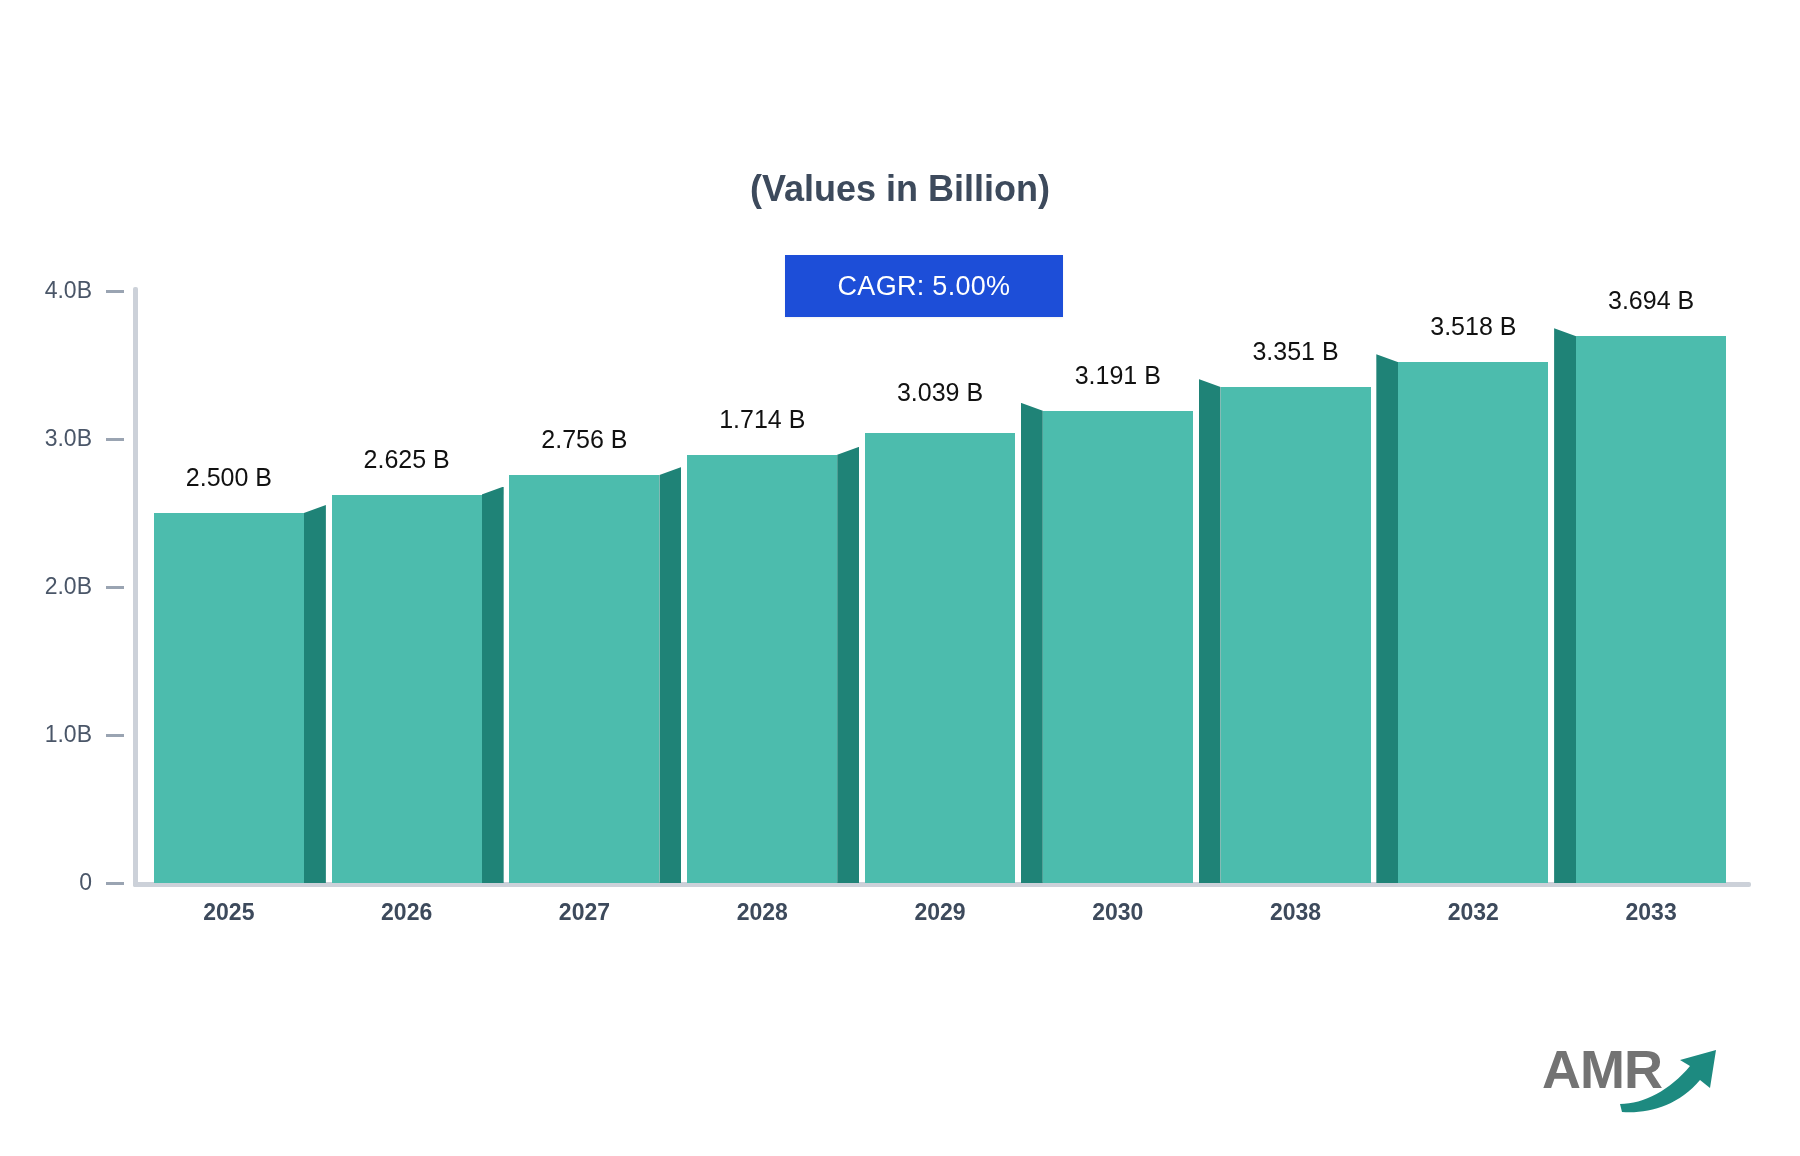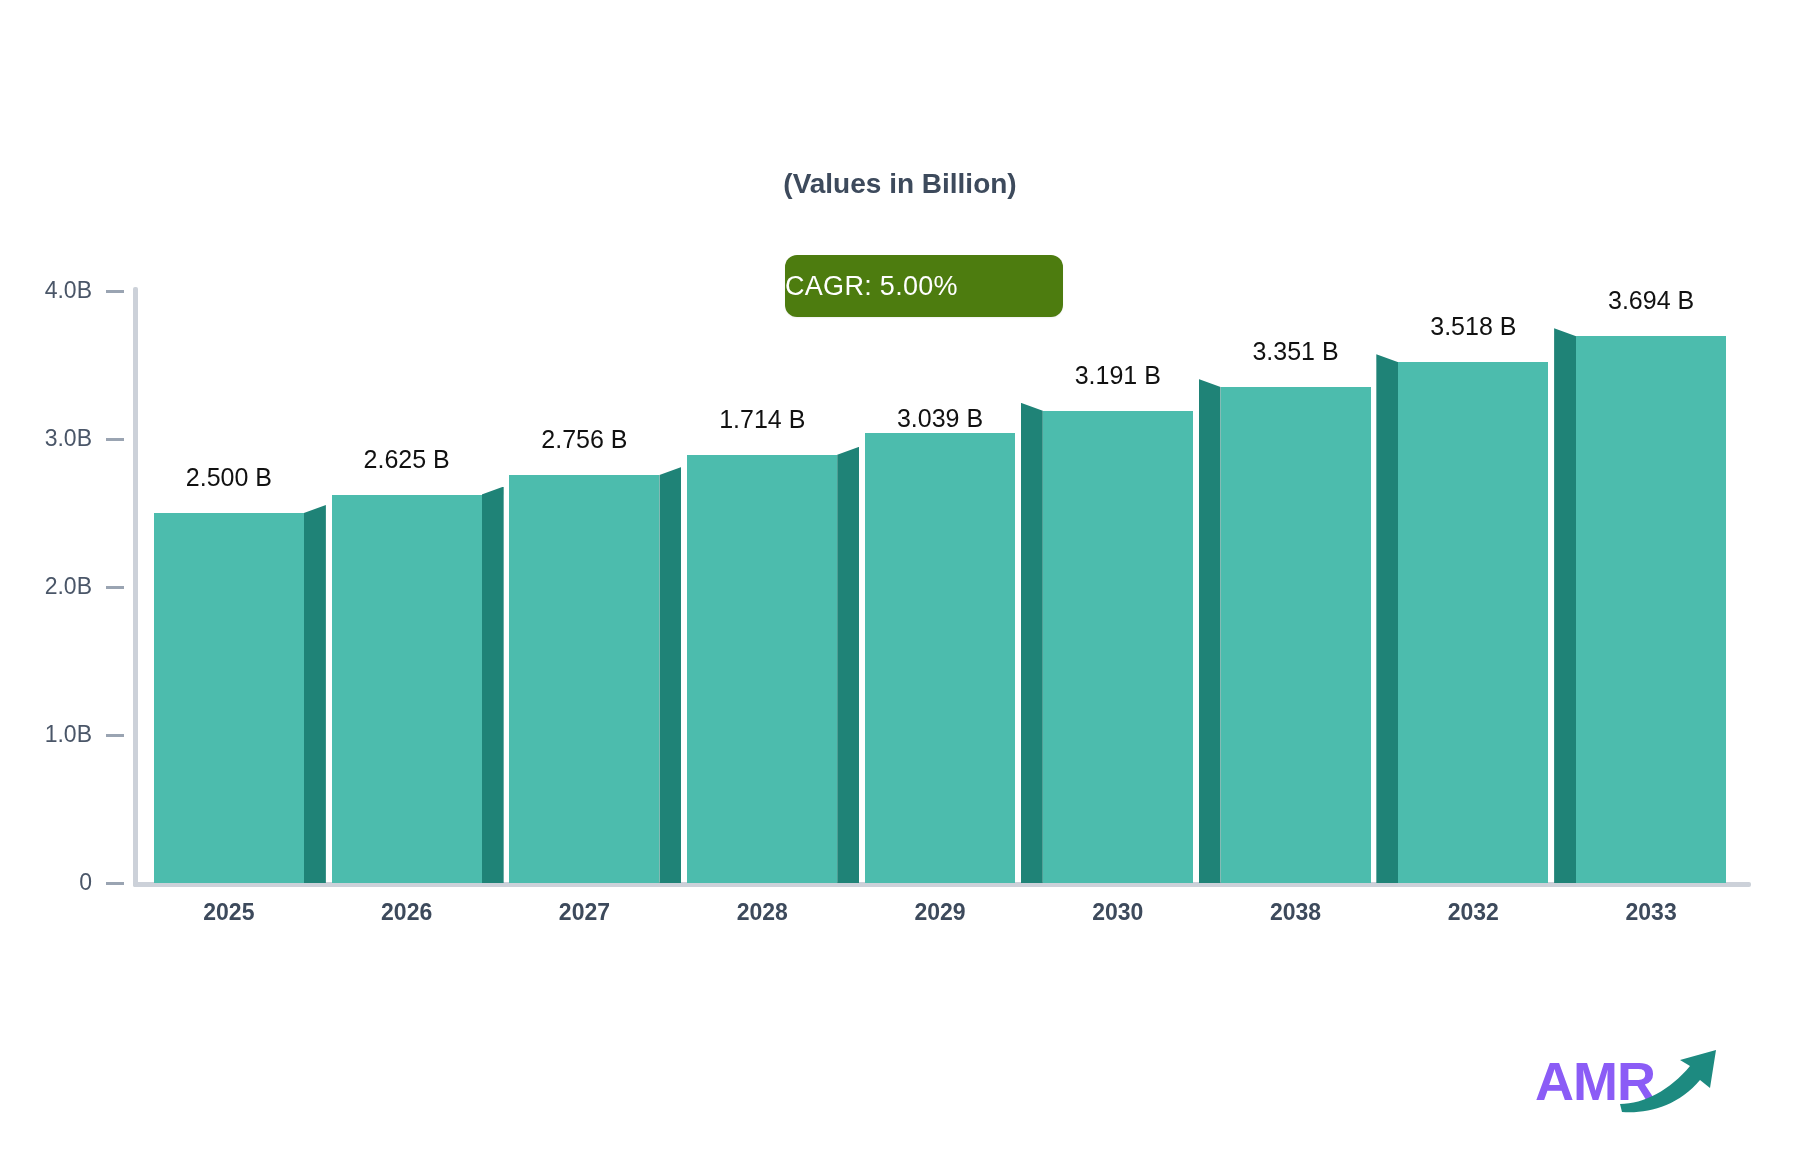--- a/index.html
+++ b/index.html
@@ -17,32 +17,32 @@
     position:absolute;left:0;right:0;top:108px;
     text-align:center;
     font-size:35px;font-weight:bold;
     color:#111111;
     letter-spacing:-0.2px;
     white-space:nowrap;
   }
   .subtitle{
     position:absolute;left:0;right:0;top:168px;
     text-align:center;
-    font-size:28px;font-weight:bold;
+    font-size:36px;font-weight:bold;
     color:#3d4a5c;
   }
 
   
   .cagr-badge{
     position:absolute;
     left:785px;top:255px;
     width:278px;height:62px;
-    background:#4d7c0f;
-    border-radius:12px;
-    display:flex;align-items:center;justify-content:flex-start;
+    background:#1d4ed8;
+    border-radius:0;
+    display:flex;align-items:center;justify-content:center;
     color:#ffffff;
     font-size:27px;font-weight:500;
     letter-spacing:0.3px;
     box-shadow:0 1px 2px rgba(0,0,0,0.06);
   }
 
   
   .plot{
     position:absolute;
     left:0;top:0;width:1800px;height:1156px;
@@ -97,26 +97,25 @@
     white-space:nowrap;
   }
 
   
   .logo{
     position:absolute;
     left:1534px;top:1038px;
     width:190px;height:84px;
   }
   .logo-text{
-    position:absolute;left:1px;top:4px;
+    position:absolute;left:8px;top:4px;
     font-size:54px;font-weight:bold;
-    color:#8b5cf6;
+    color:#737373;
     letter-spacing:-1px;
     line-height:1;
-    margin-top:12px;
   }
   .logo-arrow{
     position:absolute;left:84px;top:6px;
     width:106px;height:70px;
   }
 </style>
 </head>
 <body>
 
 <div id="canvas">
@@ -168,21 +167,21 @@
           <div style="position: absolute; left: 509.444px; top: 475.112px; width: 150px; height: 407.888px; background: rgb(76, 188, 173);"></div>
           <div class="bar-label" style="left: 474.444px; width: 220px; top: 427.112px;">2.756 B</div>
         </div>
         <div>
           <div style="position: absolute; width: 22px; background: rgb(31, 131, 119); top: 446.688px; height: 436.312px; left: 837.222px; clip-path: polygon(0px 8px, 100% 0px, 100% 100%, 0px 100%);"></div>
           <div style="position: absolute; left: 687.222px; top: 454.688px; width: 150px; height: 428.312px; background: rgb(76, 188, 173);"></div>
           <div class="bar-label" style="left: 652.222px; width: 220px; top: 406.688px;">1.714 B</div>
         </div>
         <div>
           <div style="position: absolute; left: 865px; top: 433.228px; width: 150px; height: 449.772px; background: rgb(76, 188, 173);"></div>
-          <div class="bar-label" style="left: 830px; width: 220px; top: 406px;">3.039 B</div>
+          <div class="bar-label" style="left: 830px; width: 220px; top: 380px;">3.039 B</div>
         </div>
         <div>
           <div style="position: absolute; width: 22px; background: rgb(31, 131, 119); top: 402.732px; height: 480.268px; left: 1020.78px; clip-path: polygon(0px 0px, 100% 8px, 100% 100%, 0px 100%);"></div>
           <div style="position: absolute; left: 1042.78px; top: 410.732px; width: 150px; height: 472.268px; background: rgb(76, 188, 173);"></div>
           <div class="bar-label" style="left: 1007.78px; width: 220px; top: 362.732px;">3.191 B</div>
         </div>
         <div>
           <div style="position: absolute; width: 22px; background: rgb(31, 131, 119); top: 379.052px; height: 503.948px; left: 1198.56px; clip-path: polygon(0px 0px, 100% 8px, 100% 100%, 0px 100%);"></div>
           <div style="position: absolute; left: 1220.56px; top: 387.052px; width: 150px; height: 495.948px; background: rgb(76, 188, 173);"></div>
           <div class="bar-label" style="left: 1185.56px; width: 220px; top: 339.052px;">3.351 B</div>

